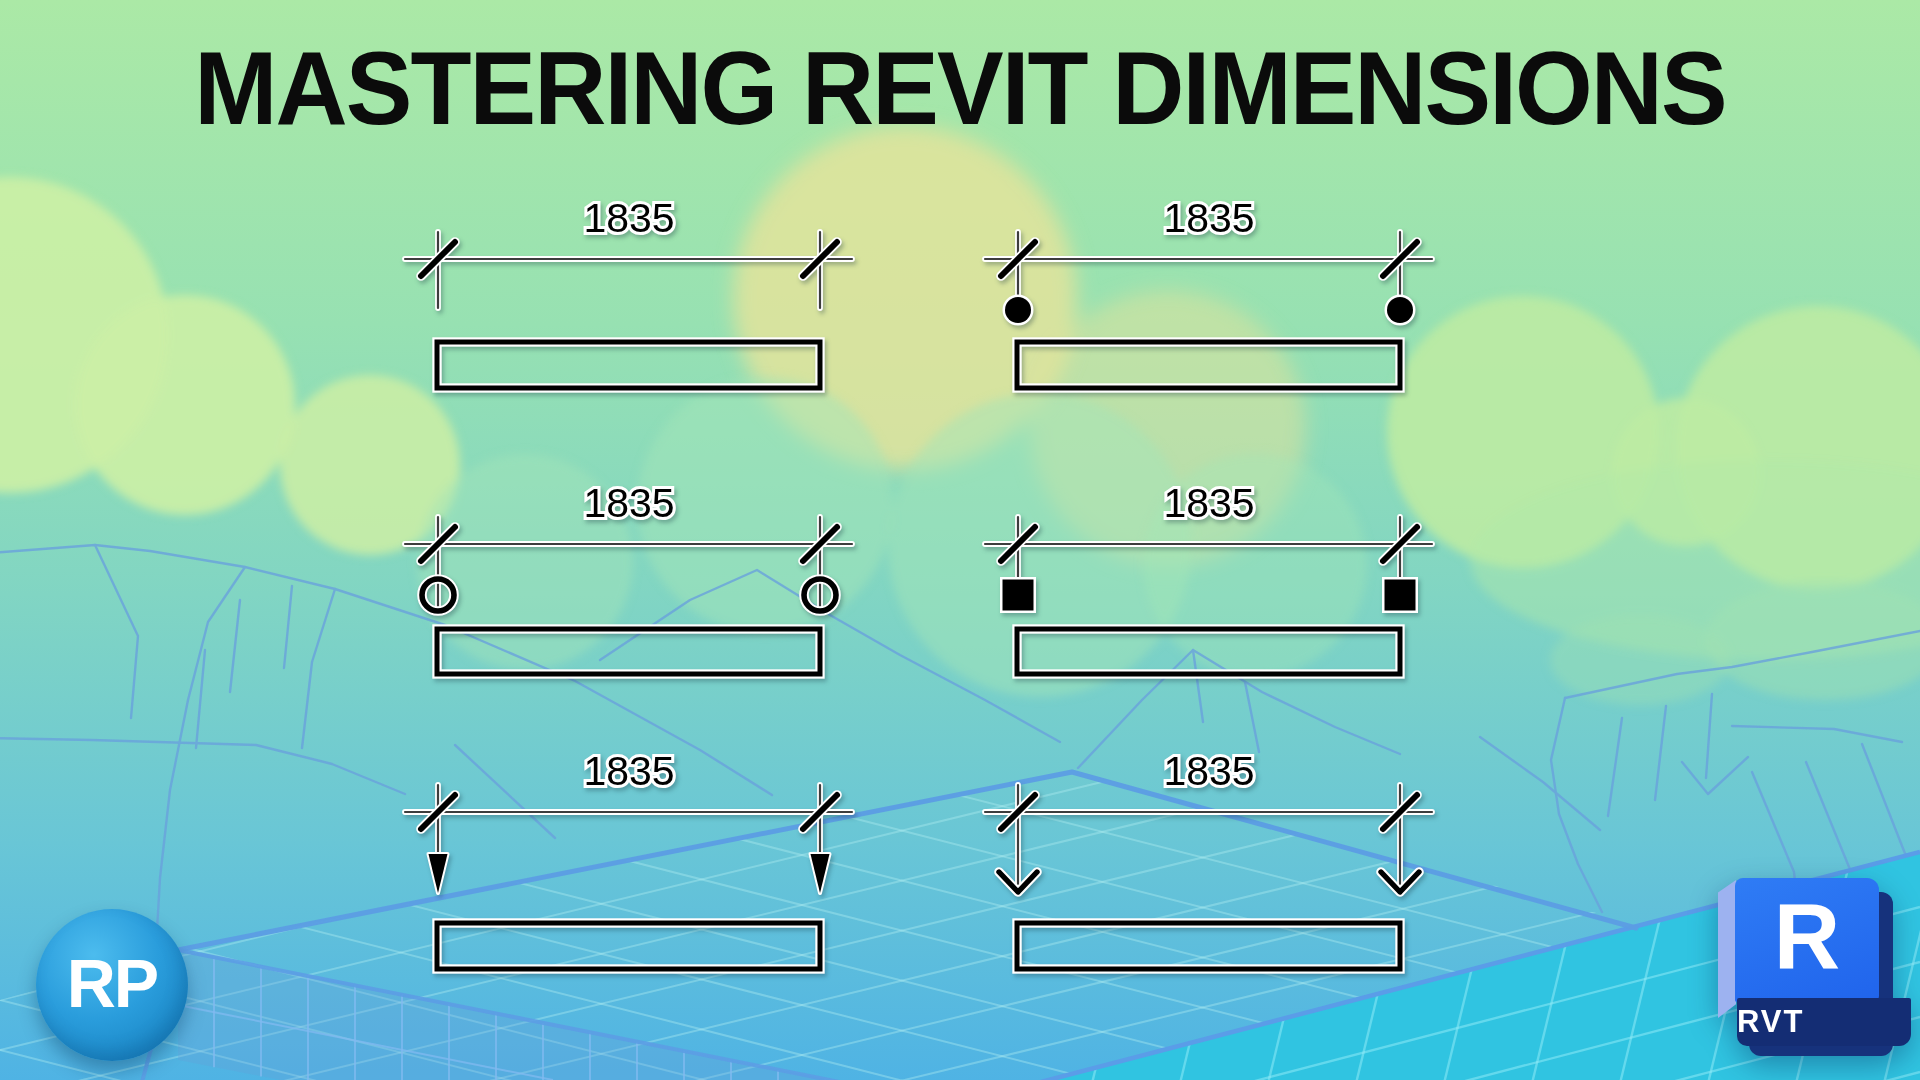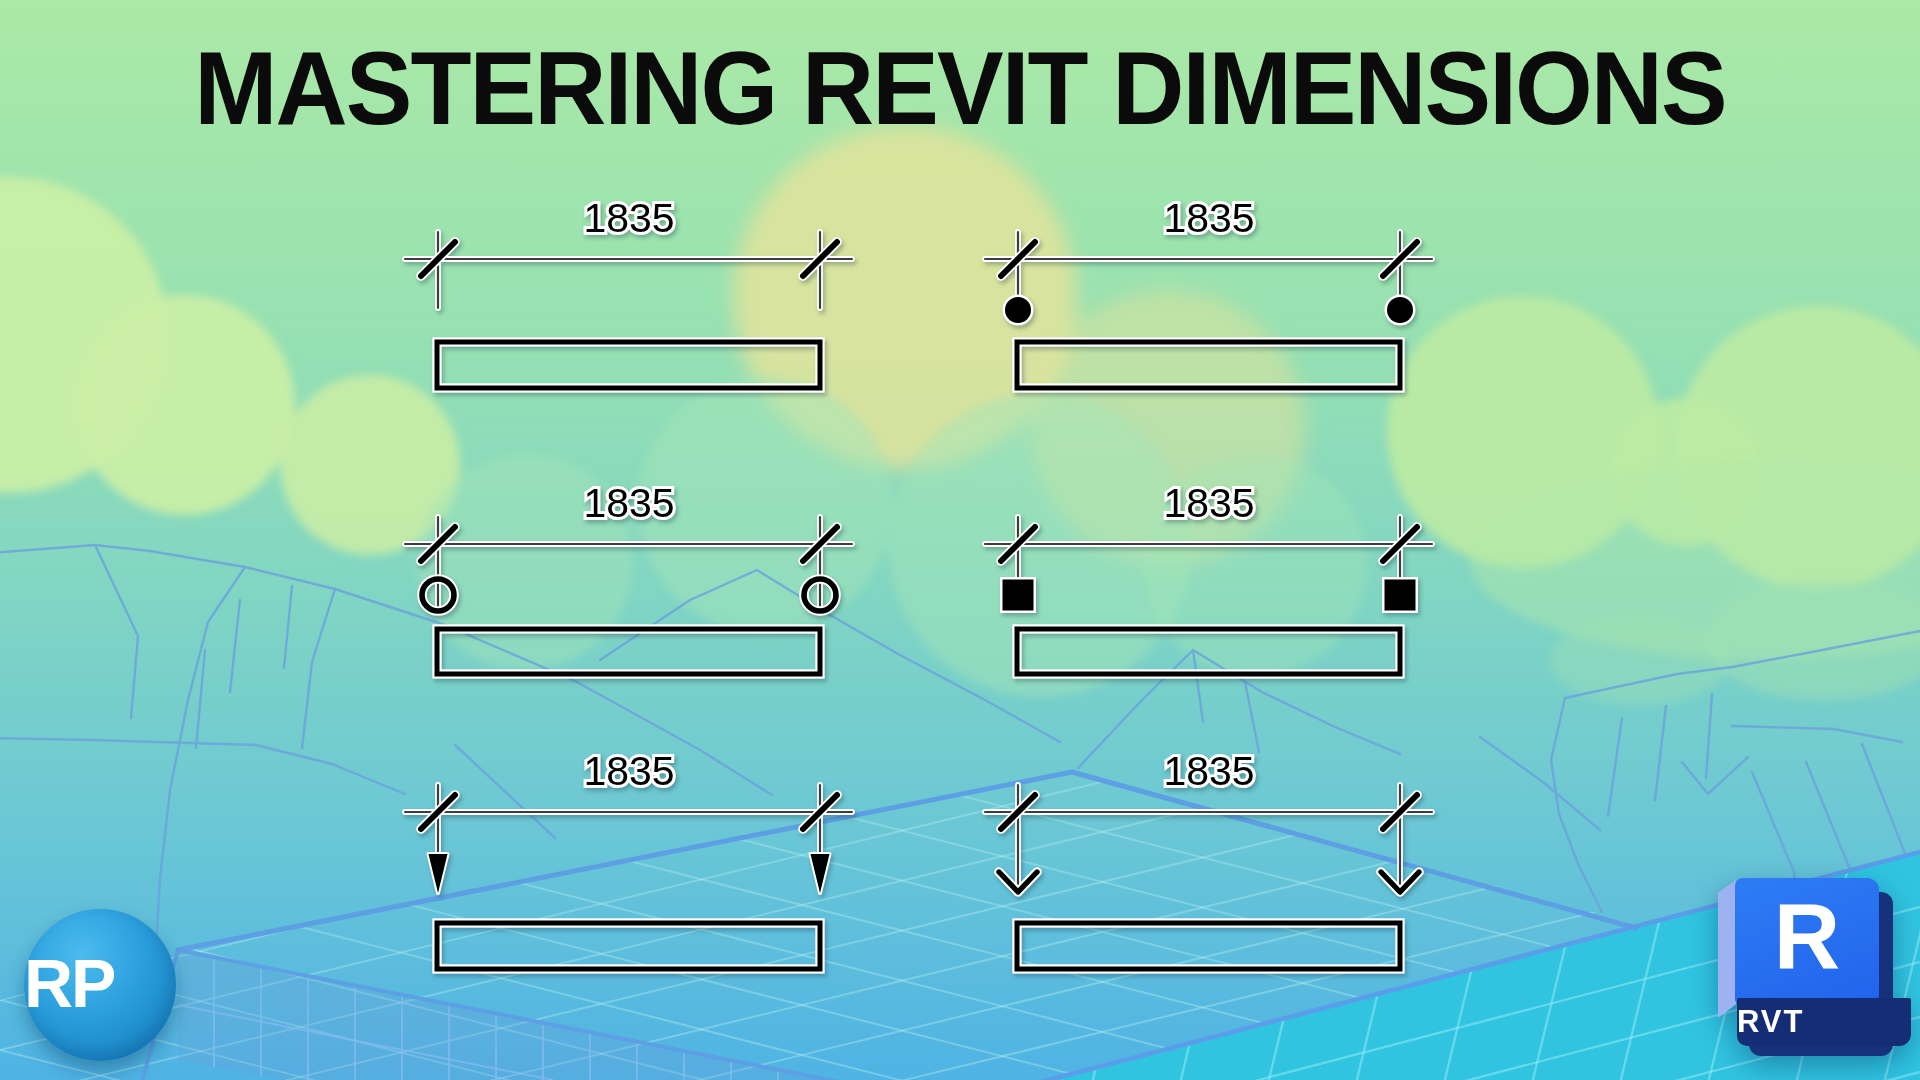--- a/index.html
+++ b/index.html
@@ -11,24 +11,24 @@
   #bg{z-index:0;}
   #figures{z-index:2;filter:drop-shadow(2px 3px 2px rgba(15,45,60,.30));}
   #page-title{
     position:absolute;z-index:3;left:0;right:0;top:30px;margin:0;
     text-align:center;color:#0b0b0b;
     font-size:103px;font-weight:800;letter-spacing:-2px;
     transform:scaleX(.97);white-space:nowrap;
   }
   
   #rp-badge{
-    position:absolute;z-index:4;left:24px;top:909px;width:152px;height:152px;
+    position:absolute;z-index:4;left:36px;top:909px;width:152px;height:152px;
     border-radius:50%;
     background:radial-gradient(circle at 38% 30%, #4cbcee 0%, #2a9ddc 45%, #1e8ccb 72%, #1576b4 100%);
-    display:flex;align-items:center;justify-content:flex-start;
+    display:flex;align-items:center;justify-content:center;
     box-shadow:0 10px 18px rgba(0,50,90,.35), inset -5px -9px 16px rgba(0,60,110,.22);
   }
   #rp-badge span{
     color:#fff;font-weight:bold;font-size:68px;letter-spacing:-2px;
     transform:translateY(-2px);
   }
   
   #revit-badge{
     position:absolute;z-index:4;left:1705px;top:862px;width:200px;height:200px;
     filter:drop-shadow(0 10px 14px rgba(0,30,80,.35));

